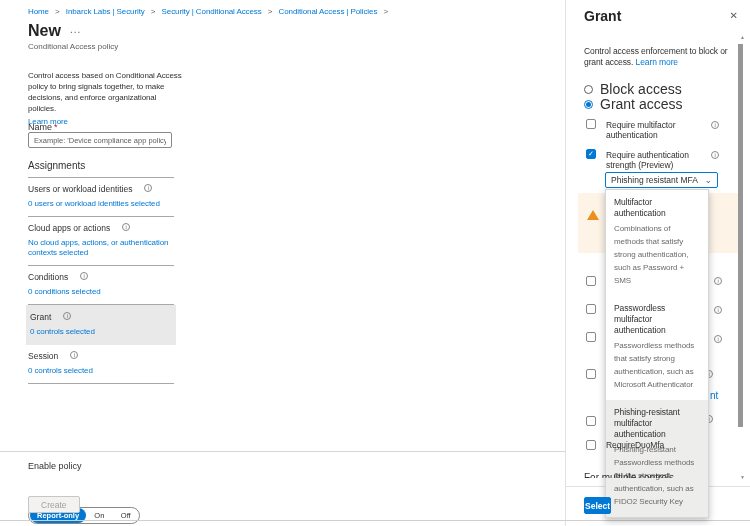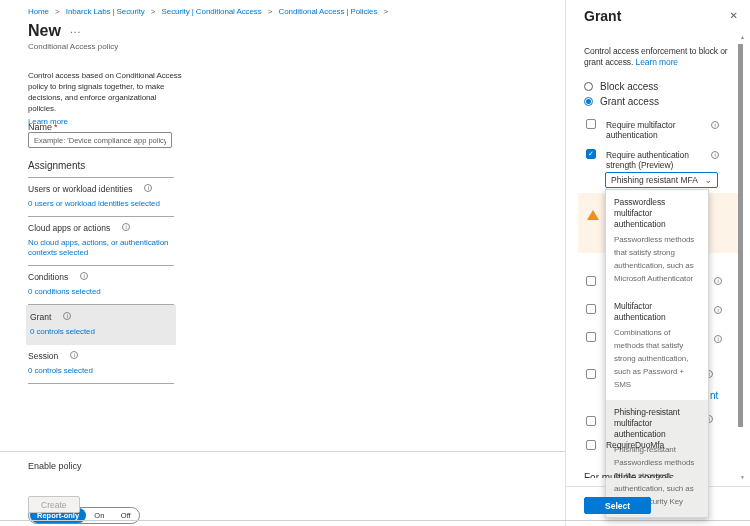--- a/index.html
+++ b/index.html
@@ -50,21 +50,21 @@
     font-family:"Liberation Sans", sans-serif; border-radius:2px; }
   .page-bottom-line { position:absolute; left:0; top:520px; width:750px; border-top:1px solid #cfcfcf; }
 
   
   .panel { position:absolute; left:565px; top:0; width:185px; height:526px; background:#fff;
     border-left:1px solid #e1e1e1; }
   .panel-title { position:absolute; left:18px; top:8px; font-size:14px; font-weight:bold; color:#252423; }
   .panel-close { position:absolute; right:12px; top:10px; font-size:10px; color:#605e5c; cursor:pointer; }
   .panel-intro { position:absolute; left:18px; top:46px; width:152px; font-size:8.5px; line-height:11px; letter-spacing:-0.1px; }
 
-  .radio-row { position:absolute; left:18px; display:flex; align-items:center; gap:7px; font-size:10px; cursor:pointer; }
+  .radio-row { position:absolute; left:18px; display:flex; align-items:center; gap:7px; font-size:14px; cursor:pointer; }
   .radio { width:9px; height:9px; border:1px solid #605e5c; border-radius:50%; background:#fff; flex:0 0 auto; }
   .radio.sel { border-color:#0078d4; display:flex; align-items:center; justify-content:center; }
   .radio.sel::after { content:""; width:5px; height:5px; background:#0078d4; border-radius:50%; }
 
   .chk { width:10px; height:10px; border:1px solid #8a8886; background:#fff; border-radius:2px;
     display:flex; align-items:center; justify-content:center; flex:0 0 auto; cursor:pointer; }
   .chk.checked { background:#0078d4; border-color:#0078d4; color:#fff; font-size:7px; }
   .ctrl-row-label { font-size:8.5px; line-height:10px; letter-spacing:-0.1px; }
 
   .abs { position:absolute; }
@@ -85,21 +85,21 @@
   .dd-opt-desc { font-size:8px; line-height:13px; color:#6e6c6a; margin-top:3px; letter-spacing:-0.1px; }
 
   .hidden-chk { position:absolute; left:20px; z-index:1; }
   .hidden-info { position:absolute; z-index:1; }
   .frag { position:absolute; left:144px; top:390px; color:#0078d4; font-size:10px; z-index:1; }
 
   .duo-row { position:absolute; left:20px; top:440px; display:flex; gap:10px; align-items:flex-start; z-index:5; }
   .clipped { position:absolute; left:18px; top:472px; width:130px; height:6px; overflow:hidden;
     font-size:10px; color:#323130; z-index:5; }
   .panel-footer-line { position:absolute; left:0; top:486px; width:185px; border-top:1px solid #e1e1e1; background:#fff; }
-  .select-btn { position:absolute; left:18px; top:497px; height:17px; padding:0 20px; background:#0078d4;
+  .select-btn { position:absolute; left:18px; top:497px; height:17px; padding:0 0; background:#0078d4;
     border:1px solid #0078d4; color:#fff; font-weight:bold; font-size:8.5px;
     font-family:"Liberation Sans", sans-serif; border-radius:2px; cursor:pointer; z-index:6; }
 
   .sb-up { position:absolute; right:5px; top:34px; font-size:5px; color:#8a8a8a; z-index:7; }
   .sb-thumb { position:absolute; right:7px; top:44px; width:5px; height:383px; background:#969696; z-index:7; }
   .sb-down { position:absolute; right:5px; top:474px; font-size:5px; color:#8a8a8a; z-index:7; }
 </style>
 </head>
 <body>
 
@@ -235,26 +235,26 @@
     <span class="info-ic hidden-info" style="left:139px; top:415px;">i</span>
     <span class="frag">nt</span>
 
     <div class="dd-control">
       <span>Phishing resistant MFA</span>
       <span class="dd-chevron">⌄</span>
     </div>
 
     <div class="dd-menu">
       <div class="dd-opt">
+        <div class="dd-opt-title">Multifactor authentication</div>
+        <div class="dd-opt-desc">Combinations of methods that satisfy strong authentication, such as Password + SMS</div>
+      </div>
+      <div class="dd-opt">
         <div class="dd-opt-title">Passwordless multifactor authentication</div>
         <div class="dd-opt-desc">Passwordless methods that satisfy strong authentication, such as Microsoft Authenticator</div>
-      </div>
-      <div class="dd-opt">
-        <div class="dd-opt-title">Multifactor authentication</div>
-        <div class="dd-opt-desc">Combinations of methods that satisfy strong authentication, such as Password + SMS</div>
       </div>
       <div class="dd-opt hl">
         <div class="dd-opt-title">Phishing-resistant multifactor authentication</div>
         <div class="dd-opt-desc">Phishing-resistant Passwordless methods for the strongest authentication, such as FIDO2 Security Key</div>
       </div>
     </div>
 
     <div class="duo-row">
       <span class="chk"></span>
       <span class="ctrl-row-label">RequireDuoMfa</span>

